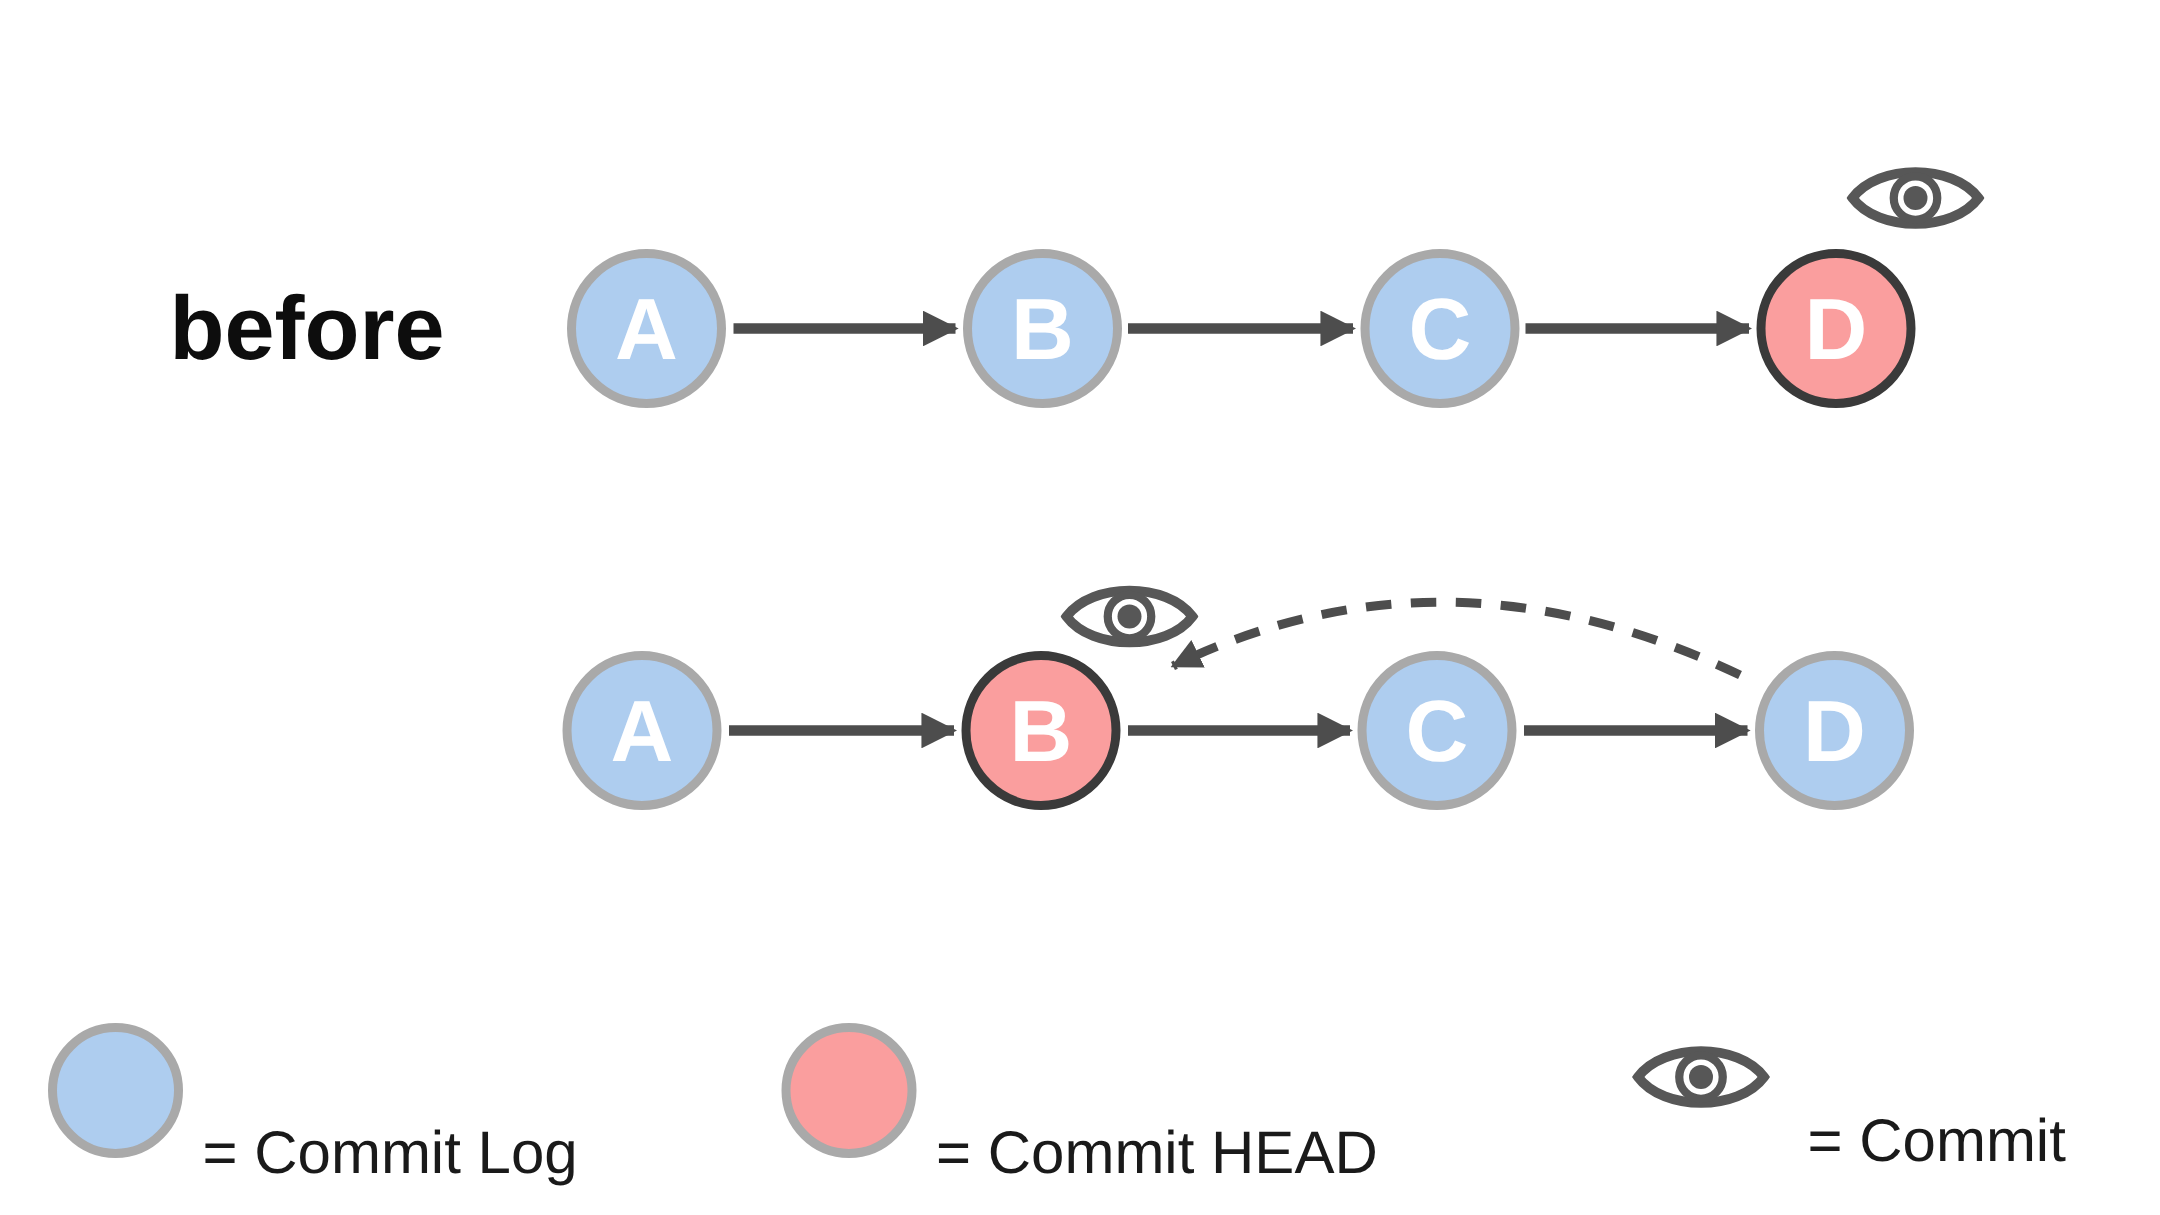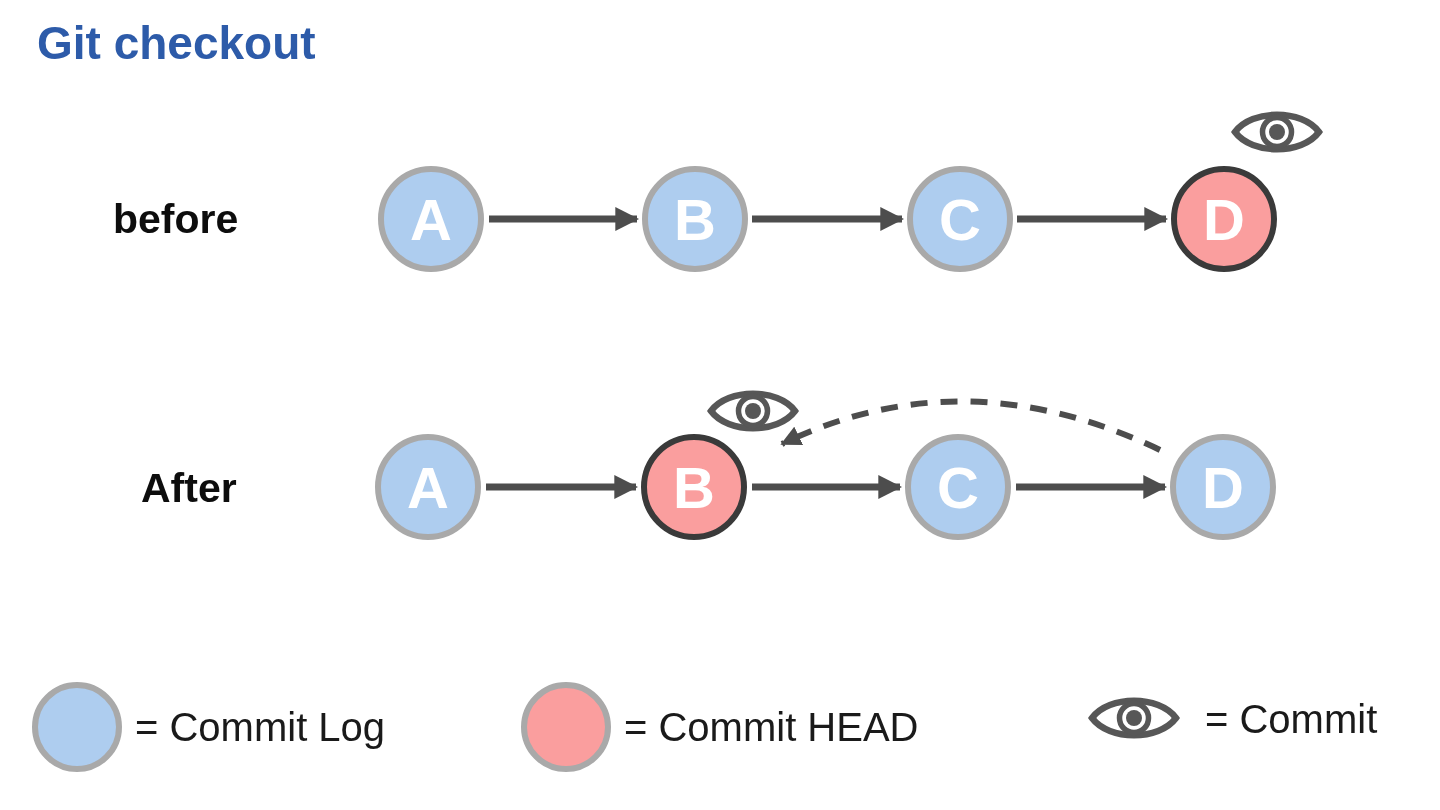--- a/index.html
+++ b/index.html
@@ -16,21 +16,21 @@
     left: 37px;
     top: 16px;
     margin: 0;
     font-size: 46px;
     font-weight: bold;
     color: #2D5BA9;
     letter-spacing: 0px;
   }
   .row-label {
     position: absolute;
-    font-size: 41px;
+    font-size: 60px;
     font-weight: bold;
     color: #0d0d0d;
     line-height: 60px;
   }
   .row-label.before { left: 113px; top: 189px; }
   .row-label.after  { left: 141px; top: 458px; }
 
   .commit {
     position: absolute;
     width: 94px;
@@ -66,31 +66,31 @@
     box-sizing: content-box;
   }
   .legend-circle.log  { background: #AECDEF; border: 6px solid #A9A9A9; left: 32px;  top: 682px; }
   .legend-circle.head { background: #FA9E9E; border: 6px solid #A9A9A9; left: 521px; top: 682px; }
   .legend-label {
     position: absolute;
     font-size: 40px;
     font-weight: normal;
     color: #1a1a1a;
     line-height: 44px;
+    margin-top: 42px;
   }
   .legend-label.l1 { left: 135px;  top: 705px; }
   .legend-label.l2 { left: 624px;  top: 705px; }
   .legend-label.l3 { left: 1205px; top: 697px; }
 </style>
 </head>
 <body>
 
 <div class="canvas">
 
-  <h1 class="title">Git checkout</h1>
 
   <svg class="svg-layer" viewBox="0 0 1440 810" aria-hidden="true">
     <defs>
       <marker id="ah" markerWidth="3.4" markerHeight="3.4" refX="3.1" refY="1.7" orient="auto" markerUnits="strokeWidth">
         <path d="M0,0 L3.4,1.7 L0,3.4 Z" fill="#4D4D4D"></path>
       </marker>
     </defs>
 
     <line x1="489" y1="219" x2="637" y2="219" stroke="#4D4D4D" stroke-width="7" marker-end="url(#ah)"></line>
     <line x1="752" y1="219" x2="902" y2="219" stroke="#4D4D4D" stroke-width="7" marker-end="url(#ah)"></line>
@@ -116,21 +116,20 @@
   <div class="commit head" style="left:1171px; top:166px;">
       <span>D</span>
     </div>
 
   <svg class="eye" style="left:1231px; top:105px;" viewBox="0 0 92 54" aria-hidden="true">
     <path d="M 4 27 C 21 4, 71 4, 88 27 C 71 50, 21 50, 4 27 Z" fill="none" stroke="#575757" stroke-width="6.5"></path>
     <circle cx="46" cy="27" r="14.5" fill="#ffffff" stroke="#575757" stroke-width="5.5"></circle>
     <circle cx="46" cy="27" r="8" fill="#575757"></circle>
   </svg>
 
-  <div class="row-label after">After</div>
   <div class="commit log" style="left:375px; top:434px;">
       <span>A</span>
     </div>
   <div class="commit head" style="left:641px; top:434px;">
       <span>B</span>
     </div>
   <div class="commit log" style="left:905px; top:434px;">
       <span>C</span>
     </div>
   <div class="commit log" style="left:1170px; top:434px;">

